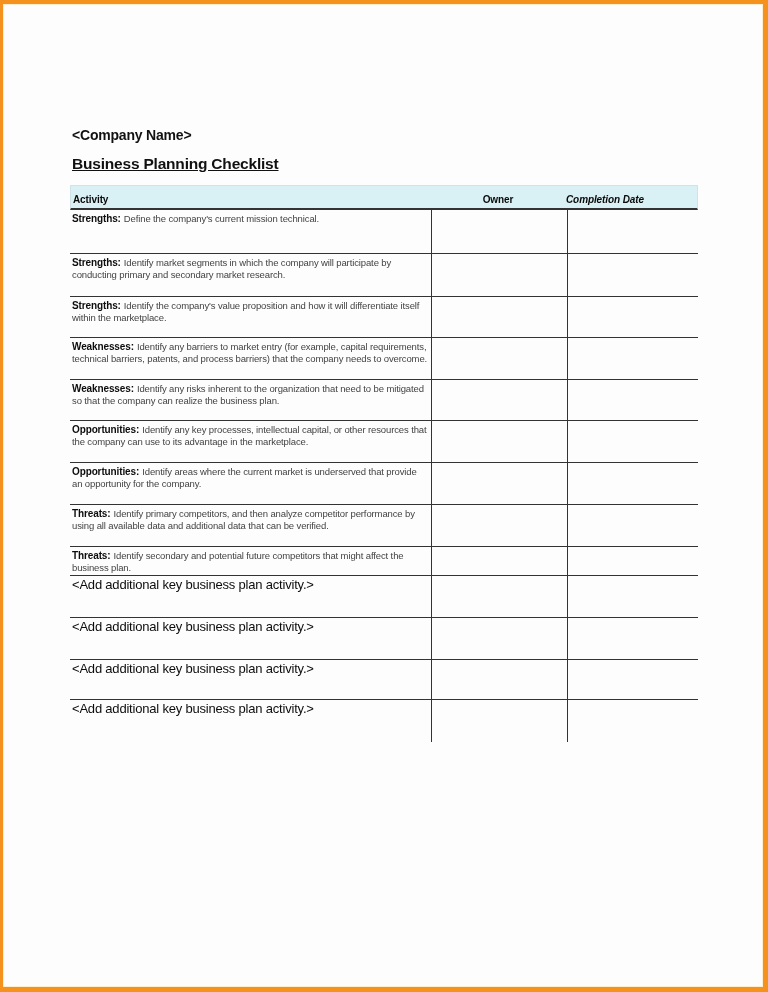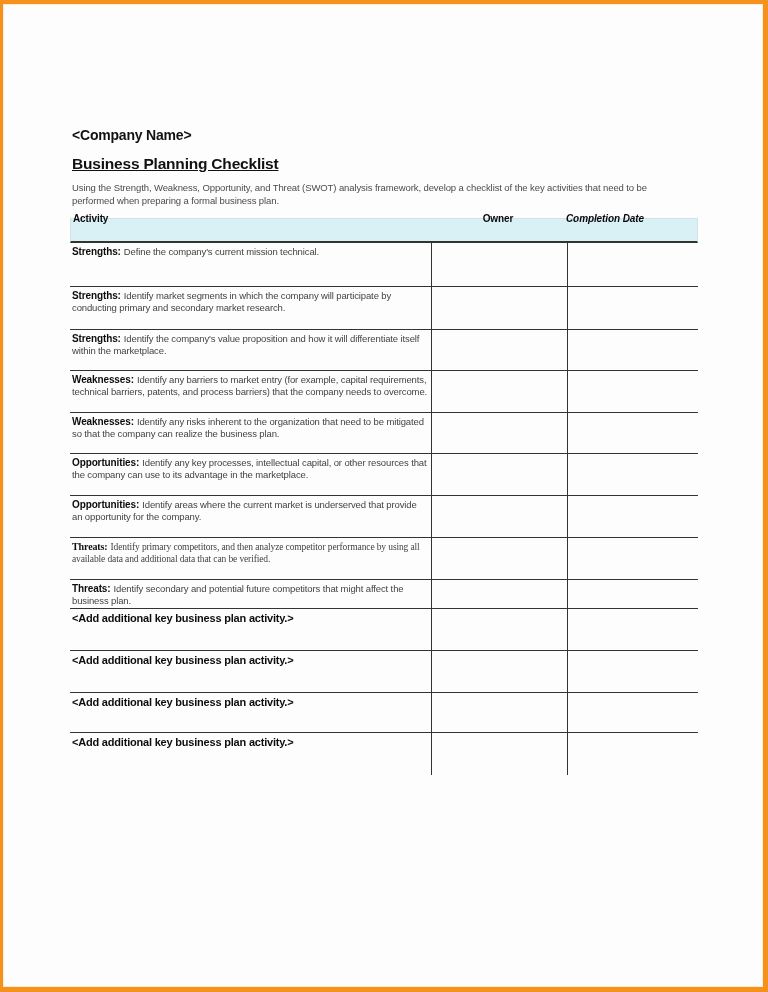--- a/index.html
+++ b/index.html
@@ -34,69 +34,68 @@
   .intro{
     margin:8px 0 0 2px;width:618px;
     font-size:9.5px;line-height:12.5px;color:#4b4b4b;
     letter-spacing:-0.1px;
   }
 
   .table{margin-top:11px;width:628px;}
 
   .thead{
     display:flex;align-items:flex-end;
-    height:25px;padding-bottom:17px;
+    height:25px;padding-bottom:3px;
     background:var(--header-bg);
     border:1px solid #cfe3e8;border-bottom:2px solid var(--table-line);
   }
   .th{font-weight:bold;font-size:10px;color:#0a0a0a;letter-spacing:-0.1px;}
   .th.activity{width:359px;padding-left:2px;}
   .th.owner{width:136px;text-align:center;}
   .th.date{width:131px;text-align:left;font-style:italic;}
 
   .tr{display:flex;border-bottom:1.5px solid var(--table-line);}
   .tr:last-child{border-bottom:none;}
   .td.activity{
     width:361px;padding:3px 3px 0 2px;
     font-size:9.5px;line-height:12px;letter-spacing:-0.12px;
   }
   .td.owner{width:136px;border-left:1.5px solid var(--table-line);}
   .td.date{width:131px;border-left:1.5px solid var(--table-line);}
 
   .lbl{font-weight:bold;color:#0d0d0d;font-size:10px;margin-right:3px;}
   .txt{color:#434343;}
-  .tr.add .txt{font-weight:bold;color:#0d0d0d;font-size:11px;letter-spacing:-0.2px;}
+  .tr.add .txt{font-weight:normal;color:#0d0d0d;font-size:13px;letter-spacing:-0.2px;}
 
   
   .tbody .tr:nth-child(1){min-height:44px;}
   .tbody .tr:nth-child(2){min-height:43px;}
   .tbody .tr:nth-child(3){min-height:41px;}
   .tbody .tr:nth-child(4){min-height:42px;}
   .tbody .tr:nth-child(5){min-height:41px;}
   .tbody .tr:nth-child(6){min-height:42px;}
   .tbody .tr:nth-child(7){min-height:42px;}
-  .tbody .tr:nth-child(8){min-height:42px;font-family:Liberation Serif, serif;}
+  .tbody .tr:nth-child(8){min-height:42px;}
   .tbody .tr:nth-child(9){min-height:29px;}
   .tbody .tr:nth-child(10){min-height:42px;}
   .tbody .tr:nth-child(11){min-height:42px;}
   .tbody .tr:nth-child(12){min-height:40px;}
   .tbody .tr:nth-child(13){min-height:42px;}
   .tbody .tr:nth-child(14){min-height:43px;}
 </style>
 </head>
 <body>
 
 <div class="frame">
   <div class="content">
 
     <div class="company-name">&lt;Company Name&gt;</div>
 
     <div class="doc-title">Business Planning Checklist</div>
 
-    <p class="intro">Using the Strength, Weakness, Opportunity, and Threat (SWOT) analysis framework, develop a checklist of the key activities that need to be performed when preparing a formal business plan.</p>
 
     <div class="table">
       <div class="thead">
         <div class="th activity">Activity</div>
         <div class="th owner">Owner</div>
         <div class="th date">Completion Date</div>
       </div>
       <div class="tbody" id="tbody">
   <div class="tr">
     <div class="td activity">

